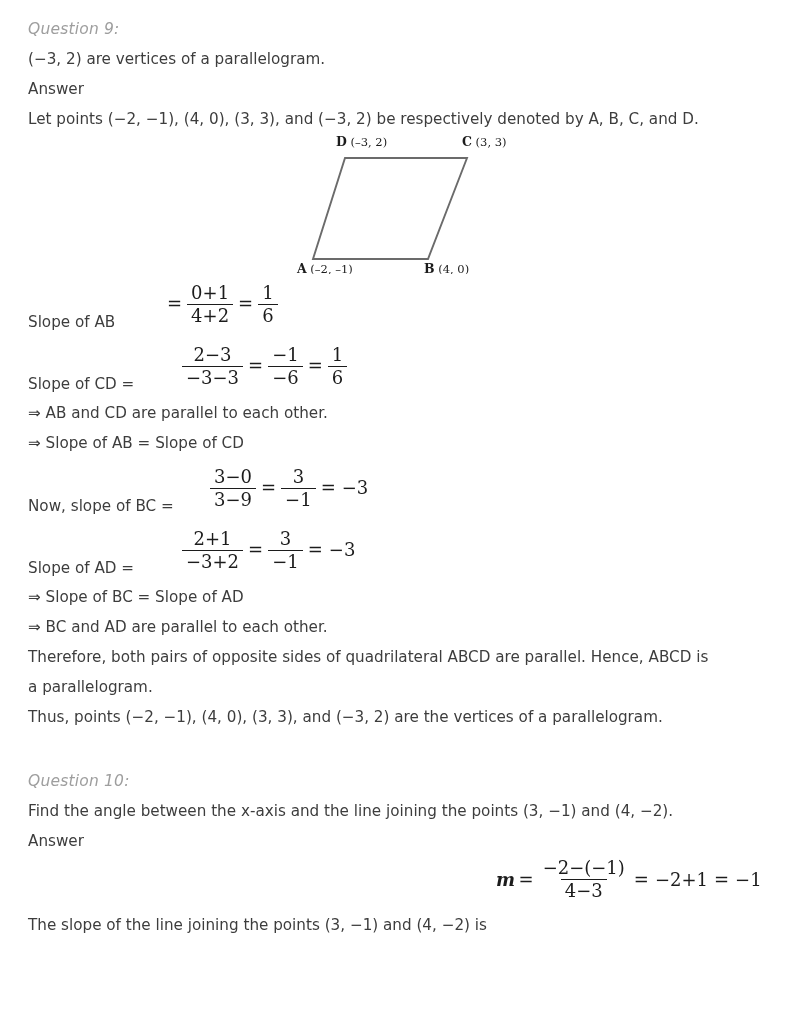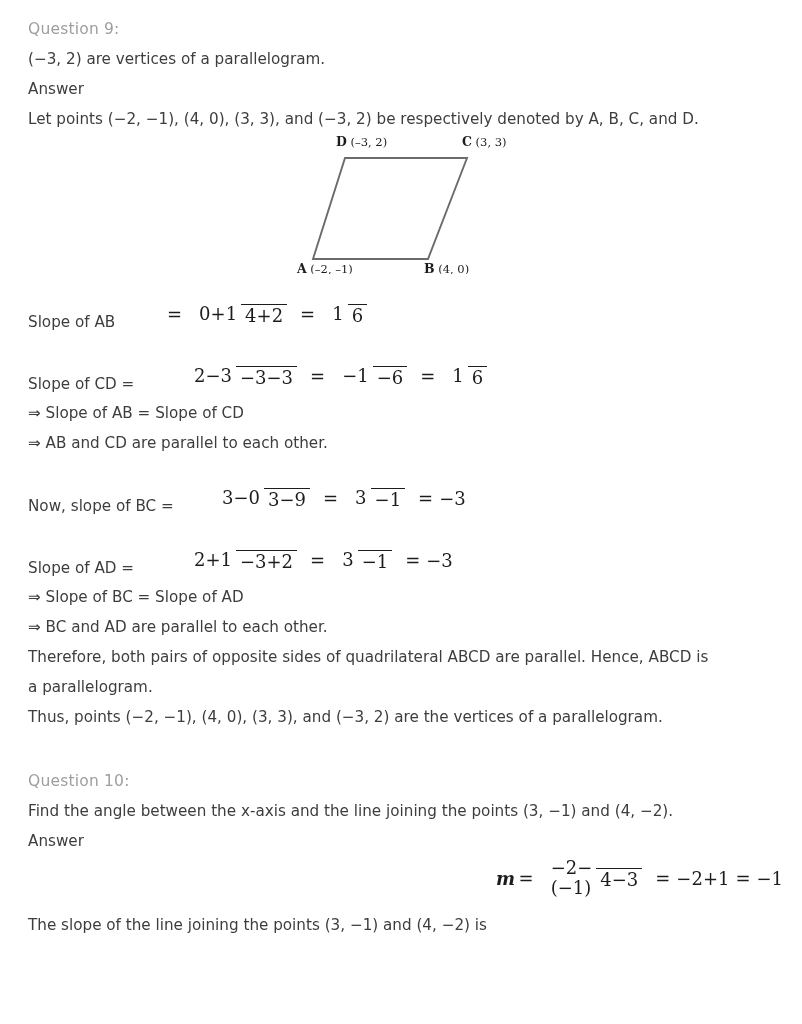--- a/index.html
+++ b/index.html
@@ -22,20 +22,21 @@
     padding: 14px 28px 0 28px;
     position: relative;
   }
   .qheader {
     color: #9e9e9e;
     font-size: 15.5px;
     line-height: 30px;
     letter-spacing: 0.2px;
     margin: 0;
     padding: 0;
+    font-style: italic;
   }
   .para {
     font-size: 15.2px;
     line-height: 30px;
     color: #3d3d3d;
     margin: 0;
     white-space: nowrap;
   }
 
   
@@ -44,24 +45,24 @@
     color: #1c1c1c;
     font-size: 18px;
     display: inline-flex;
     align-items: center;
     vertical-align: middle;
     line-height: 1;
   }
   .math .op { margin: 0 3px; font-size: 18px; }
   .frac {
     display: inline-flex;
-    flex-direction: row;
+    flex-direction: column;
     align-items: center;
     vertical-align: middle;
-    margin: 0 10px;
+    margin: 0 2px;
   }
   .frac .num {
     padding: 0 4px 1px 4px;
     font-size: 18px;
     line-height: 1.12;
   }
   .frac .den {
     padding: 1px 4px 0 4px;
     font-size: 18px;
     line-height: 1.12;
@@ -173,22 +174,22 @@
         <span class="den">−6</span>
       </span>
       <span class="op">=</span>
       <span class="frac">
         <span class="num">1</span>
         <span class="den">6</span>
       </span>
     </span>
   </div>
 
+  <div class="para arrowline">⇒ AB and CD are parallel to each other.</div>
   <div class="para arrowline">⇒ Slope of AB = Slope of CD</div>
-  <div class="para arrowline">⇒ AB and CD are parallel to each other.</div>
 
   <div class="slope-row">
     <span class="slope-label">Now, slope of BC  =</span>
     <span class="slope-math math" style="left:180px;">
       <span class="frac">
         <span class="num">3−0</span>
         <span class="den">3−9</span>
       </span>
       <span class="op">=</span>
       <span class="frac">

